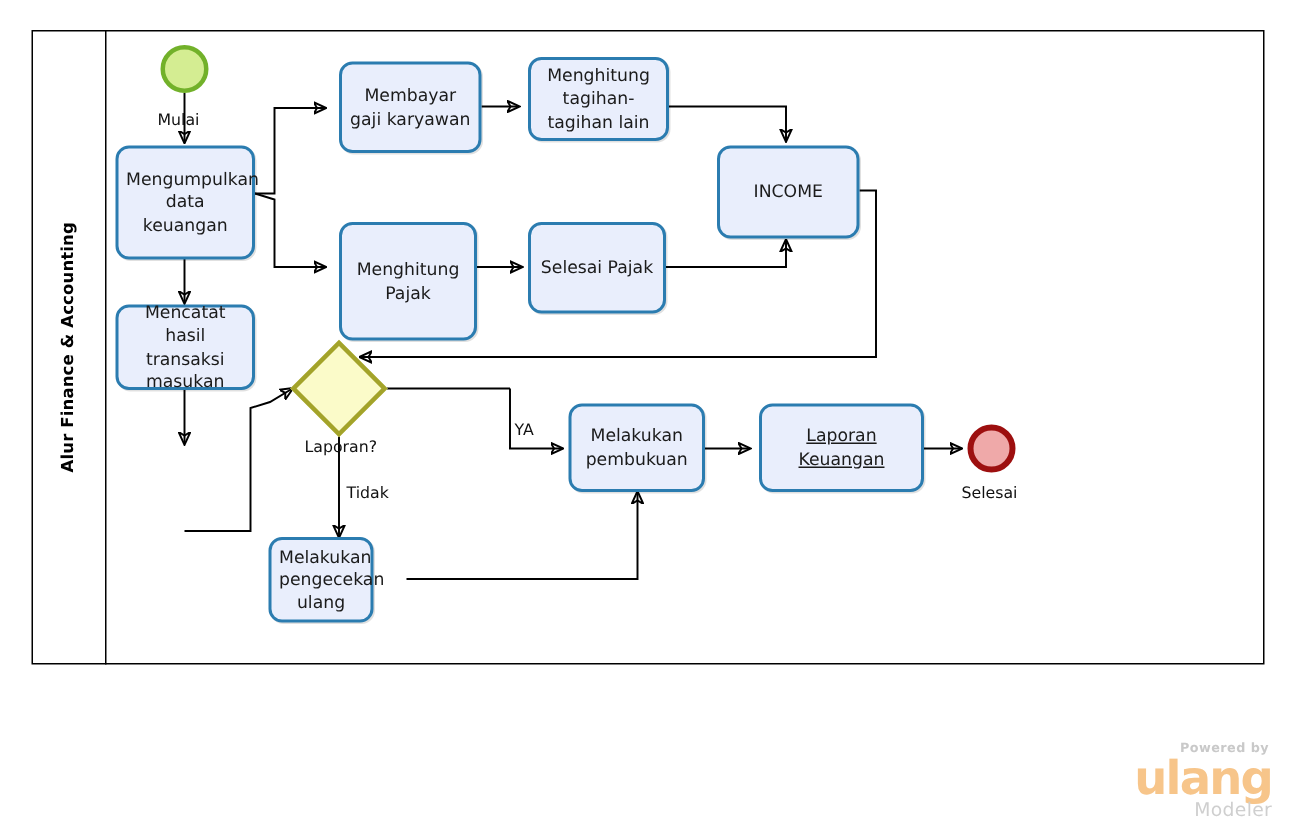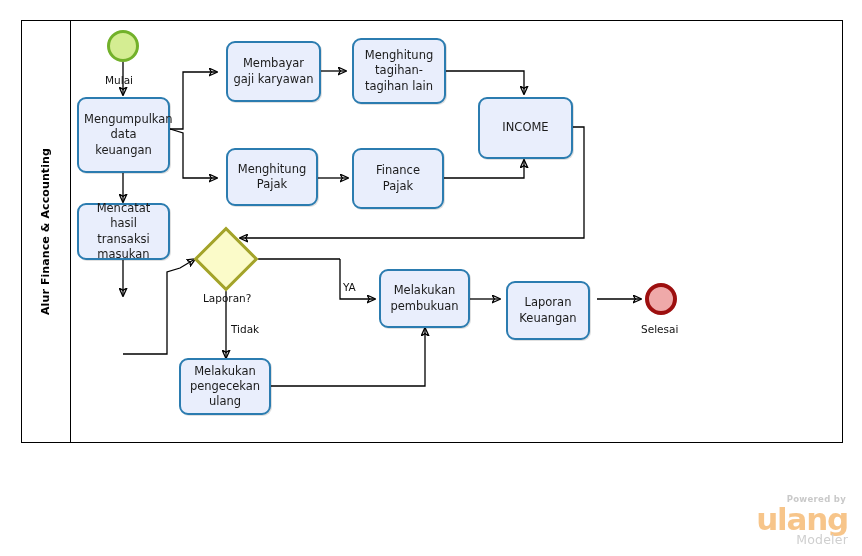--- a/index.html
+++ b/index.html
@@ -132,50 +132,50 @@
   <div class="elabel" style="left:203px;top:292px;">Laporan?</div>
 
   <div class="task" style="left:77px;top:97px;width:93px;height:76px;align-items:center;">
     <span>Mengumpulkan data keuangan</span>
   </div>
 
   <div class="task" style="left:226px;top:41px;width:95px;height:61px;">
     <span>Membayar gaji karyawan</span>
   </div>
 
-  <div class="task" style="left:352px;top:38px;width:94px;height:66px;">
+  <div class="task" style="left:352px;top:38px;width:94px;height:56px;">
     <span>Menghitung tagihan-tagihan lain</span>
   </div>
 
-  <div class="task" style="left:226px;top:148px;width:92px;height:58px;">
+  <div class="task" style="left:226px;top:148px;width:92px;height:79px;">
     <span>Menghitung Pajak</span>
   </div>
 
   <div class="task" style="left:352px;top:148px;width:92px;height:61px;">
-    <span>Finance Pajak</span>
+    <span>Selesai Pajak</span>
   </div>
 
   <div class="task" style="left:478px;top:97px;width:95px;height:62px;">
     <span>INCOME</span>
   </div>
 
   <div class="task" style="left:77px;top:203px;width:93px;height:57px;">
     <span>Mencatat hasil transaksi masukan</span>
   </div>
 
 
-  <div class="task" style="left:179px;top:358px;width:92px;height:57px;">
+  <div class="task" style="left:179px;top:358px;width:70px;height:57px;">
     <span>Melakukan pengecekan ulang</span>
   </div>
 
   <div class="task" style="left:379px;top:269px;width:91px;height:59px;">
     <span>Melakukan pembukuan</span>
   </div>
 
-  <div class="task" style="left:506px;top:281px;width:84px;height:59px;">
+  <div class="task" style="left:506px;top:269px;width:110px;height:59px;text-decoration:underline;">
     <span>Laporan Keuangan</span>
   </div>
 
   <div class="elabel" style="left:343px;top:281px;">YA</div>
   <div class="elabel" style="left:231px;top:323px;">Tidak</div>
 
   <div class="brand">
     <div class="brand-powered">Powered by</div>
     <div class="brand-word">ulang</div>
     <div class="brand-sub">Modeler</div>

